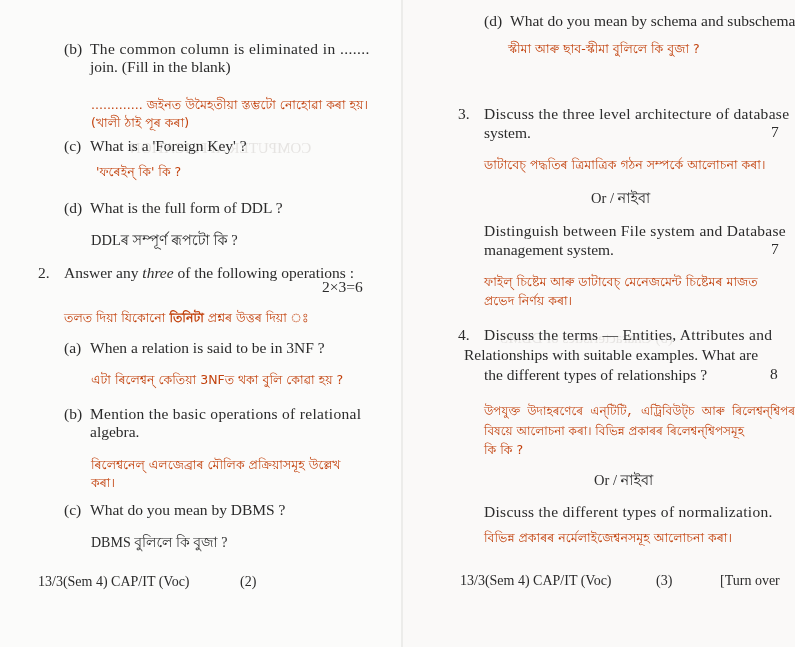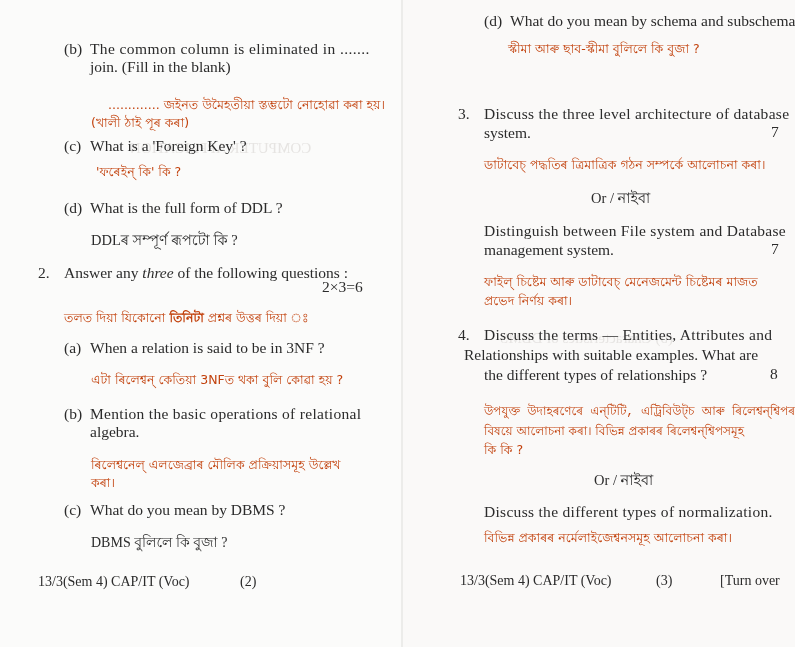--- a/index.html
+++ b/index.html
@@ -35,39 +35,39 @@
 <div class="gutter"></div>
 <div class="page right"></div>
 
 <div class="ghost" style="left:130px;top:140px;">COMPUTER APPLICATION</div>
 <div class="ghost" style="left:500px;top:330px;">(b) Characteristics of DBMS</div>
 
 <div>
   <span class="t" style="left:64px;top:39px;">(b)</span>
   <span class="t" style="left:90px;top:39px;letter-spacing:0.4px;">The common column is eliminated in .......</span>
   <span class="t" style="left:90px;top:57px;">join. (Fill in the blank)</span>
-  <span class="t as" style="left:108px;top:95px;">............. জইনত উমৈহতীয়া স্তম্ভটো নোহোৱা কৰা হয়।</span>
+  <span class="t as" style="left:91px;top:95px;">............. জইনত উমৈহতীয়া স্তম্ভটো নোহোৱা কৰা হয়।</span>
   <span class="t as" style="left:91px;top:113px;">(খালী ঠাই পূৰ কৰা)</span>
 </div>
 
 <div>
   <span class="t" style="left:64px;top:136px;">(c)</span>
   <span class="t" style="left:90px;top:136px;">What is a 'Foreign Key' ?</span>
   <span class="t as" style="left:96px;top:162px;">'ফৰেইন্ কি' কি ?</span>
 </div>
 
 <div>
   <span class="t" style="left:64px;top:198px;">(d)</span>
   <span class="t" style="left:90px;top:198px;">What is the full form of DDL ?</span>
   <span class="t" style="left:91px;top:230px;font-size:14.5px;">DDLৰ সম্পূৰ্ণ ৰূপটো কি ?</span>
 </div>
 
 <div>
   <span class="t" style="left:38px;top:263px;">2.</span>
-  <span class="t" style="left:64px;top:263px;"><span>Answer any </span><em>three</em><span> of the following questions :</span></span>
+  <span class="t" style="left:64px;top:263px;"><span>Answer any </span><em>three</em><span> of the following operations :</span></span>
   <span class="marks" style="left:322px;top:278px;">2×3=6</span>
   <span class="t as" style="left:64px;top:308px;"><span>তলত দিয়া যিকোনো </span><b>তিনিটা</b><span> প্ৰশ্নৰ উত্তৰ দিয়া ঃ</span></span>
 </div>
 
 <div>
   <span class="t" style="left:64px;top:338px;">(a)</span>
   <span class="t" style="left:90px;top:338px;">When a relation is said to be in 3NF ?</span>
   <span class="t as" style="left:91px;top:370px;">এটা ৰিলেশ্বন্ কেতিয়া 3NFত থকা বুলি কোৱা হয় ?</span>
 </div>
 

